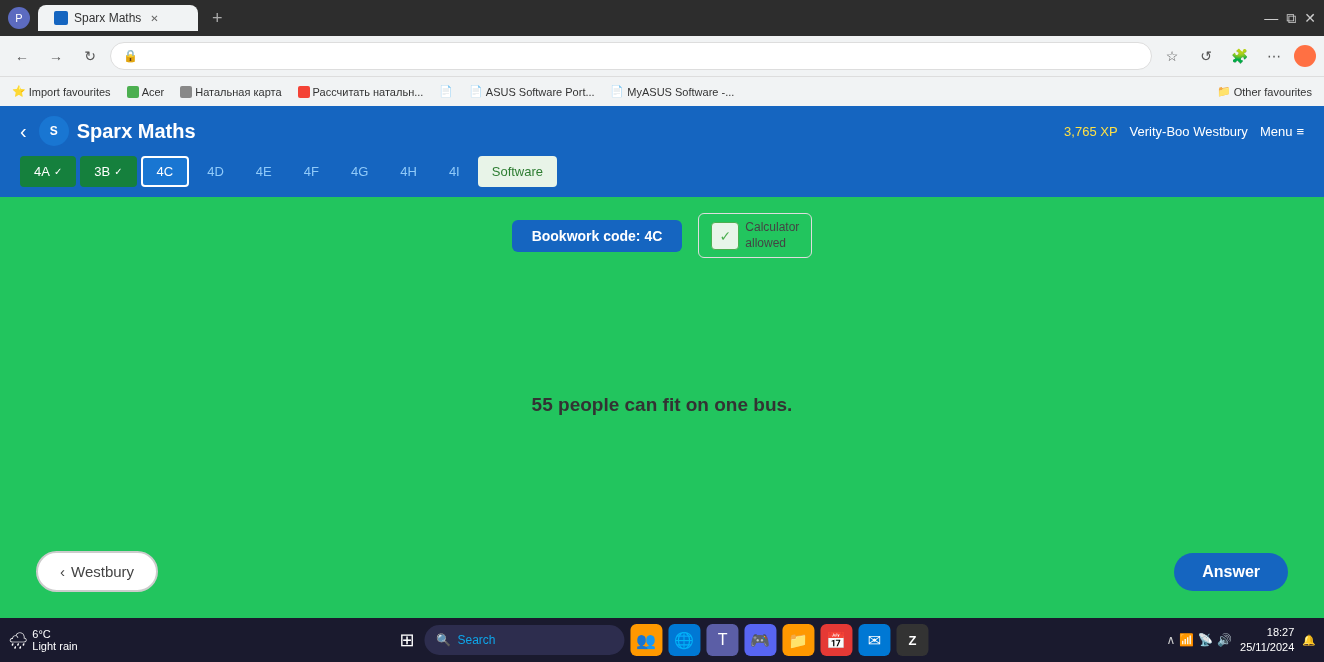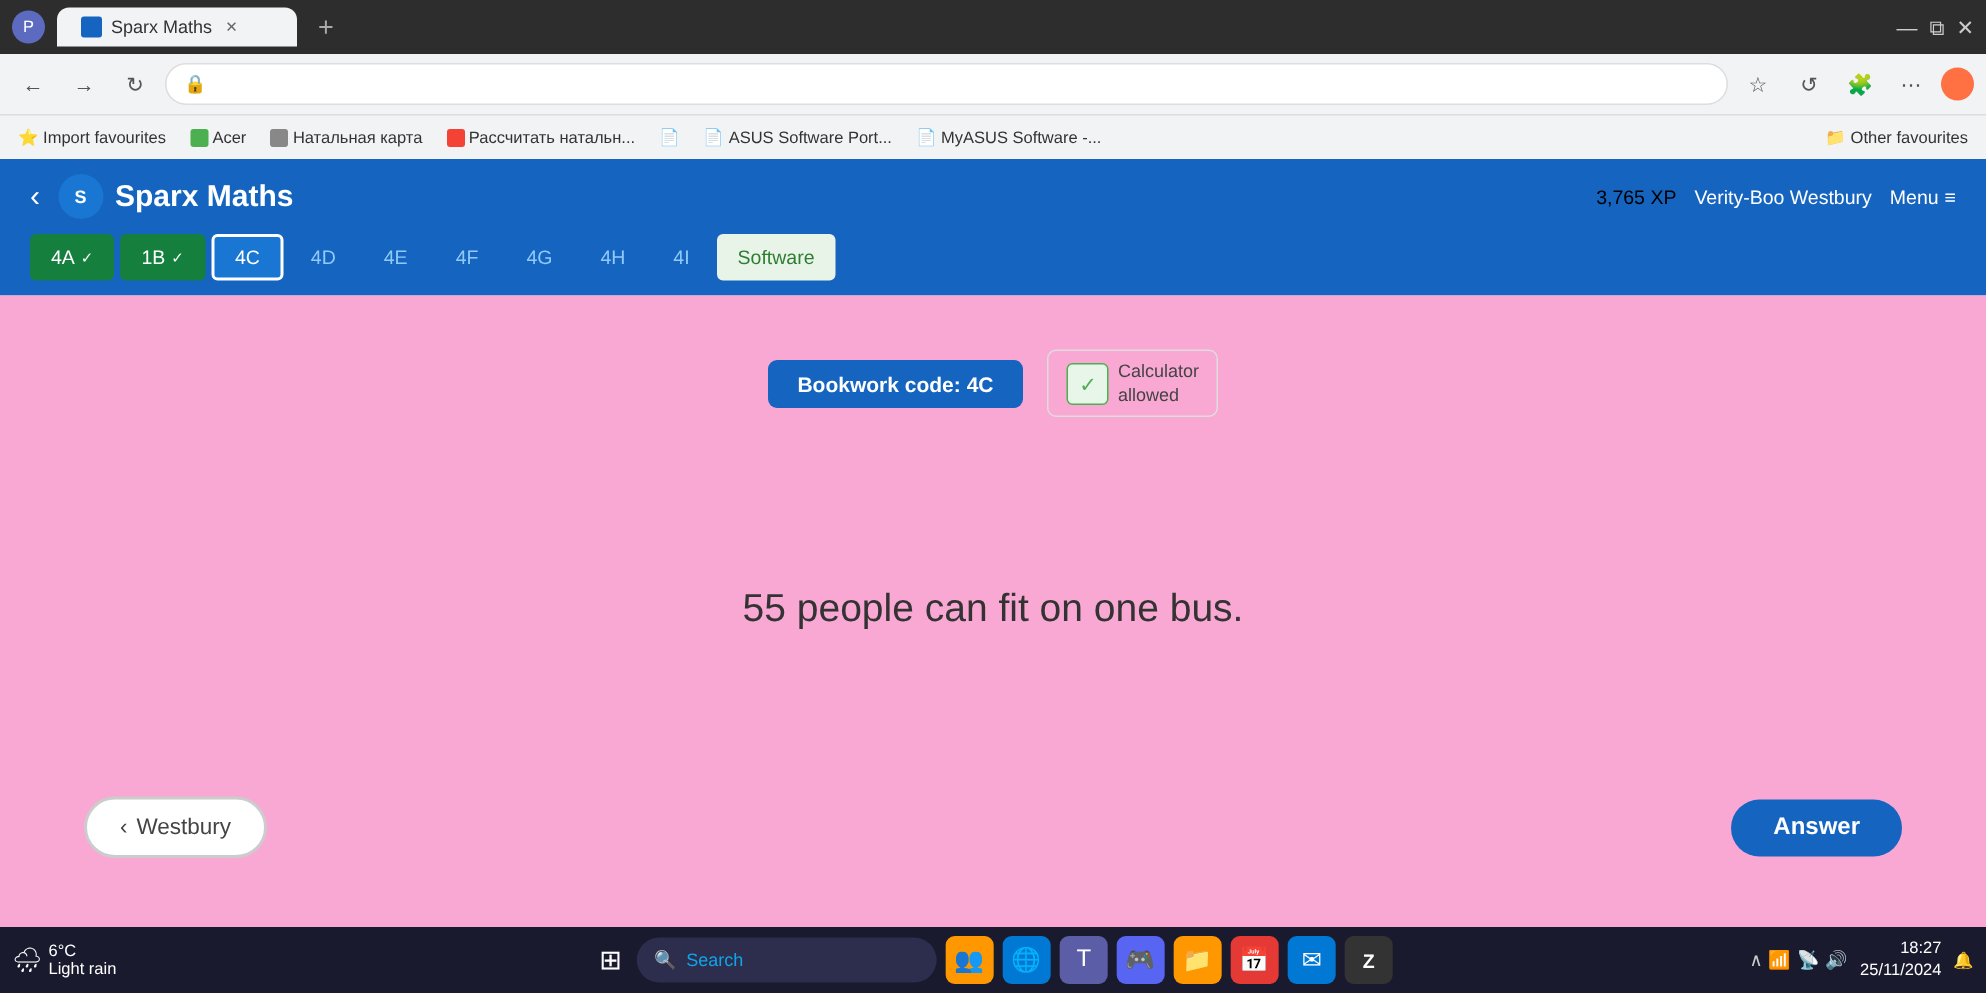--- a/index.html
+++ b/index.html
@@ -167,21 +167,21 @@
     }
 
     .sparx-header-right {
       margin-left: auto;
       display: flex;
       align-items: center;
       gap: 12px;
     }
 
     .xp-badge {
-      color: #000000;
+      color: #fde047;
       font-size: 13px;
       font-weight: 500;
     }
 
     .username {
       color: white;
       font-size: 13px;
     }
 
     .menu-btn {
@@ -231,25 +231,25 @@
 
     .tab-summary {
       background: #e8f4e8;
       color: #2e7d32;
       border-radius: 4px;
     }
 
     
     .content-area {
       flex: 1;
-      background: #f9a8d4;
+      background: #22c55e;
       display: flex;
       flex-direction: column;
       align-items: center;
-      padding: 36px;
+      padding: 16px;
     }
 
     .bookwork-row {
       display: flex;
       align-items: center;
       gap: 16px;
       margin-bottom: 30px;
     }
 
     .bookwork-badge {
@@ -289,24 +289,25 @@
       flex: 1;
       display: flex;
       flex-direction: column;
       align-items: center;
       justify-content: center;
       text-align: center;
       width: 100%;
     }
 
     .question-text {
-      font-size: 26px;
+      font-size: 19px;
       color: #333;
       line-height: 1.6;
       max-width: 700px;
+      font-weight: bold;
     }
 
     .bottom-bar {
       width: 100%;
       display: flex;
       align-items: center;
       justify-content: space-between;
       padding: 10px 20px;
     }
 
@@ -548,21 +549,21 @@
         </button>
       </div>
     </div>
 
     <div class="tabs-nav">
       <div class="tab-item tab-completed">
         <span>4A</span>
         <span class="checkmark">✓</span>
       </div>
       <div class="tab-item tab-completed">
-        <span>1B</span>
+        <span>3B</span>
         <span class="checkmark">✓</span>
       </div>
       <div class="tab-item tab-active">
         <span>4C</span>
       </div>
       <div class="tab-item tab-inactive">
         <span>4D</span>
       </div>
       <div class="tab-item tab-inactive">
         <span>4E</span>

